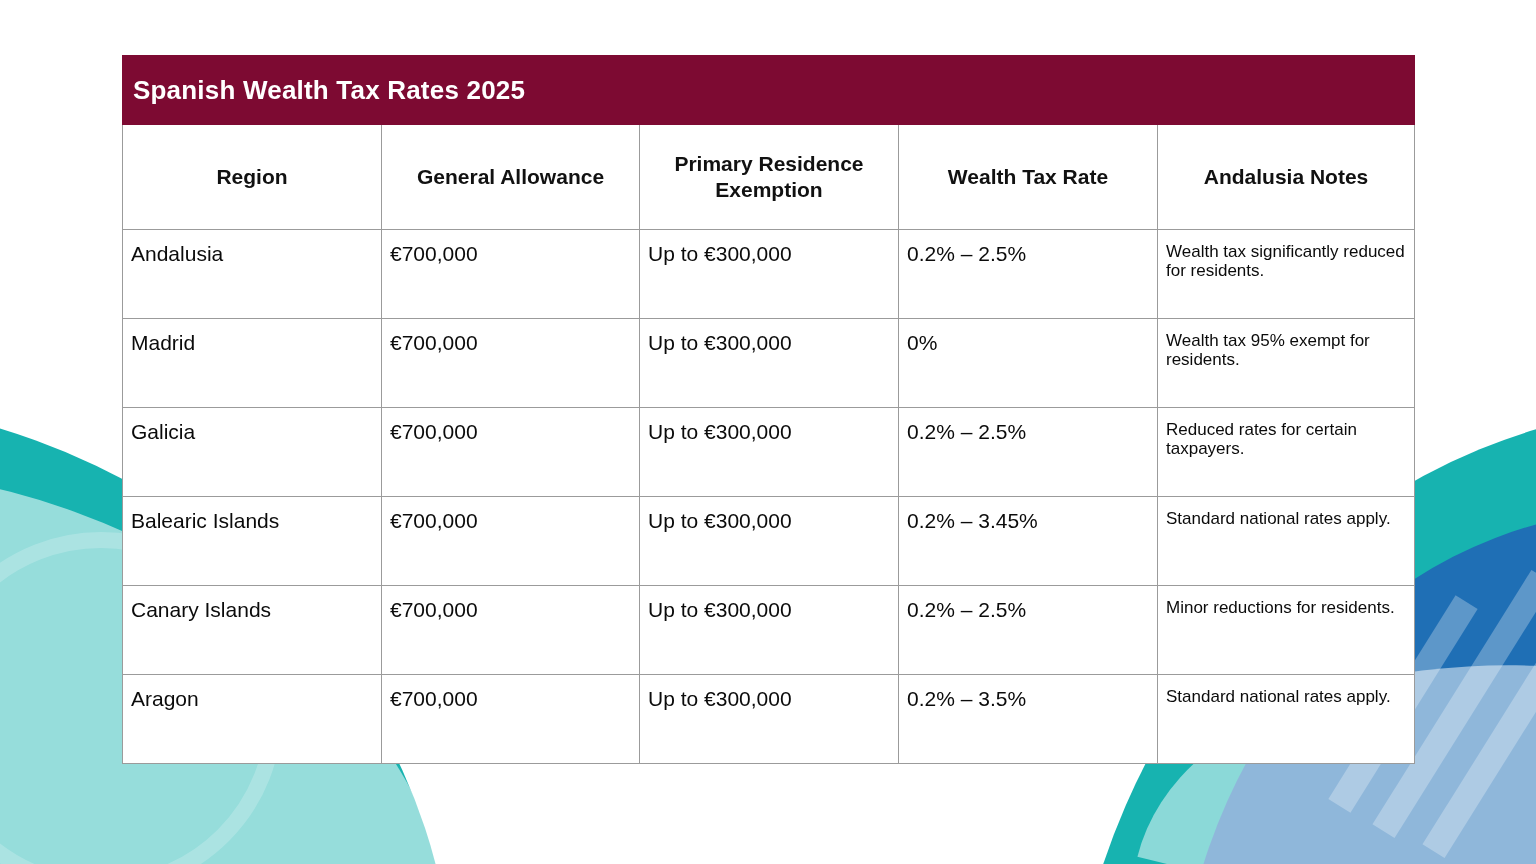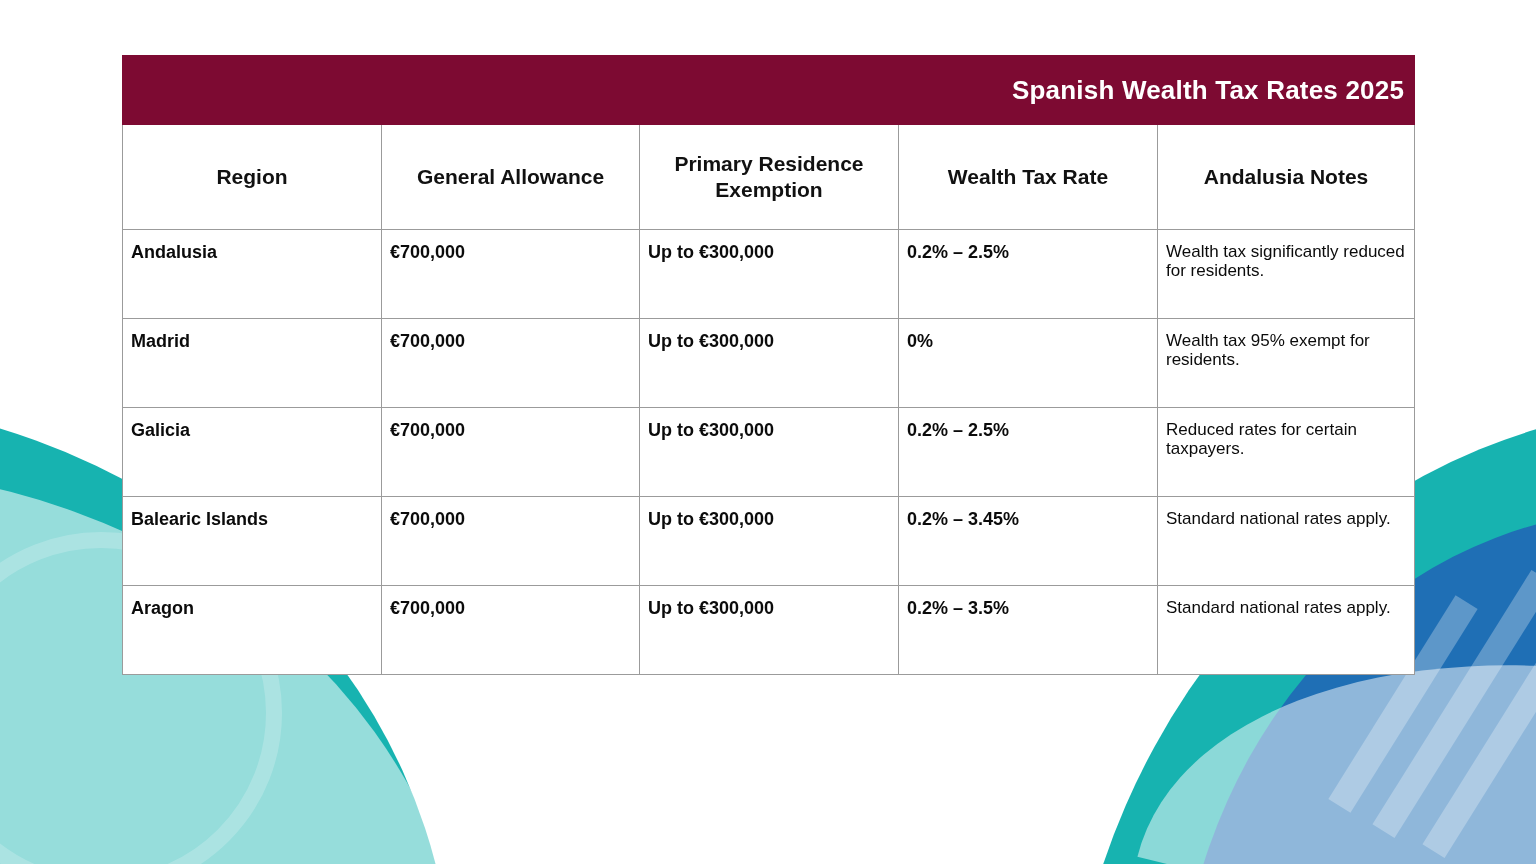--- a/index.html
+++ b/index.html
@@ -106,21 +106,21 @@
   table.tax-table {
     border-collapse: collapse;
     width: 100%;
     table-layout: fixed;
     background: #ffffff;
   }
 
   .title-cell {
     background: #7d0a32;
     color: #ffffff;
-    text-align: right;
+    text-align: left;
     font-size: 26px;
     font-weight: 600;
     letter-spacing: 0.2px;
     height: 68px;
     padding: 0 10px;
     border: 1px solid #7d0a32;
   }
 
   thead.col-head th {
     border: 1px solid #9b9b9b;
@@ -130,28 +130,27 @@
     text-align: center;
     vertical-align: middle;
     height: 92px;
     padding: 6px 10px;
     line-height: 1.25;
     background: #ffffff;
   }
 
   tbody td {
     border: 1px solid #9b9b9b;
-    font-size: 18px;
+    font-size: 21px;
     color: #0b0b0b;
     vertical-align: top;
     padding: 12px 8px 14px 8px;
     line-height: 1.18;
     height: 62px;
     background: #ffffff;
-    font-weight: bold;
   }
   tbody td.notes {
     font-weight: 400;
     font-size: 17px;
     line-height: 1.12;
   }
 
   col.c-region   { width: 259px; }
   col.c-general  { width: 258px; }
   col.c-primary  { width: 259px; }
@@ -219,20 +218,27 @@
         <td class="notes">Reduced rates for certain taxpayers.</td>
       </tr>
       <tr>
         <td>Balearic Islands</td>
         <td>€700,000</td>
         <td>Up to €300,000</td>
         <td>0.2% – 3.45%</td>
         <td class="notes">Standard national rates apply.</td>
       </tr>
       <tr>
+        <td>Canary Islands</td>
+        <td>€700,000</td>
+        <td>Up to €300,000</td>
+        <td>0.2% – 2.5%</td>
+        <td class="notes">Minor reductions for residents.</td>
+      </tr>
+      <tr>
         <td>Aragon</td>
         <td>€700,000</td>
         <td>Up to €300,000</td>
         <td>0.2% – 3.5%</td>
         <td class="notes">Standard national rates apply.</td>
       </tr>
     </tbody>
   </table>
 </div>
 

